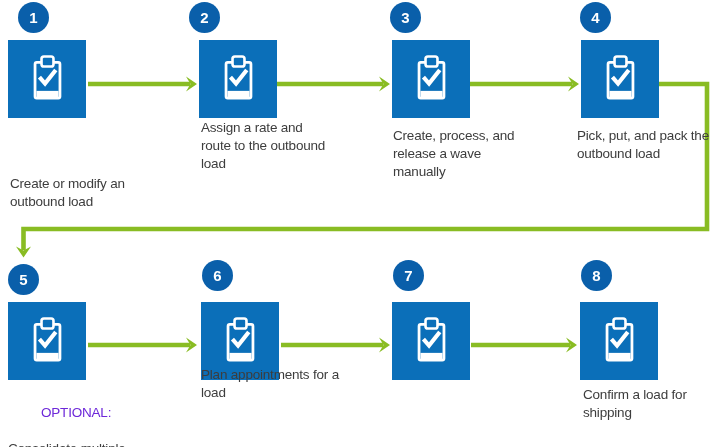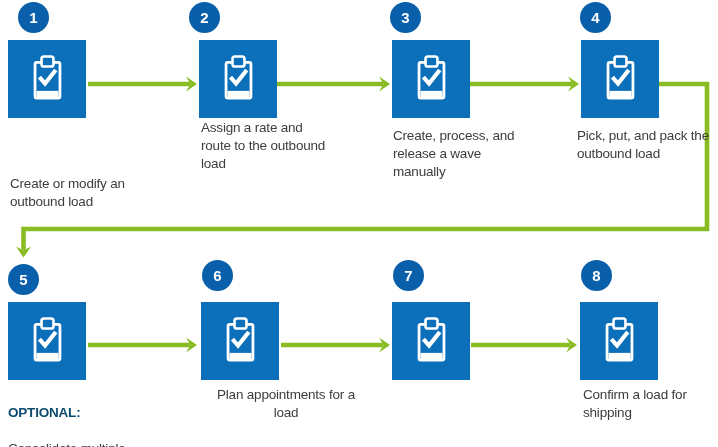--- a/index.html
+++ b/index.html
@@ -23,23 +23,24 @@
     display:flex;align-items:center;justify-content:center;
     padding-bottom:2px;box-sizing:border-box;
   }
   .tile svg{display:block;}
   .step-label{
     position:absolute;width:170px;
     font-size:13.5px;line-height:18px;letter-spacing:-0.2px;
     color:#3D3D3D;white-space:pre-line;
   }
   .optional-prefix{
-    font-weight:bold;color:#0c4a6e;
+    font-weight:normal;color:#6d28d9;
     font-size:13.5px;line-height:18px;letter-spacing:-0.2px;
     white-space:pre-line;
+    margin-left:33px;
   }
 </style>
 </head>
 <body>
 
 <div id="canvas">
 
   <svg id="arrow-layer" viewBox="0 0 718 447">
     <defs>
       <symbol id="clip-icon" viewBox="0 0 48 60">
@@ -121,21 +122,21 @@
     <span>Consolidate multiple
 shipments into a load</span>
   </div>
 
   <div class="badge" style="left:202px;top:260px;">6</div>
   <div class="tile" style="left:201px;top:302px;">
     <svg width="37" height="46">
         <use href="#clip-icon"></use>
       </svg>
   </div>
-  <div class="step-label" style="left:201px;top:386px;text-align:center;">Plan appointments for a
+  <div class="step-label" style="left:201px;top:366px;">Plan appointments for a
 load</div>
 
   <div class="badge" style="left:393px;top:260px;">7</div>
   <div class="tile" style="left:392px;top:302px;">
     <svg width="37" height="46">
         <use href="#clip-icon"></use>
       </svg>
   </div>
 
   <div class="badge" style="left:581px;top:260px;">8</div>

